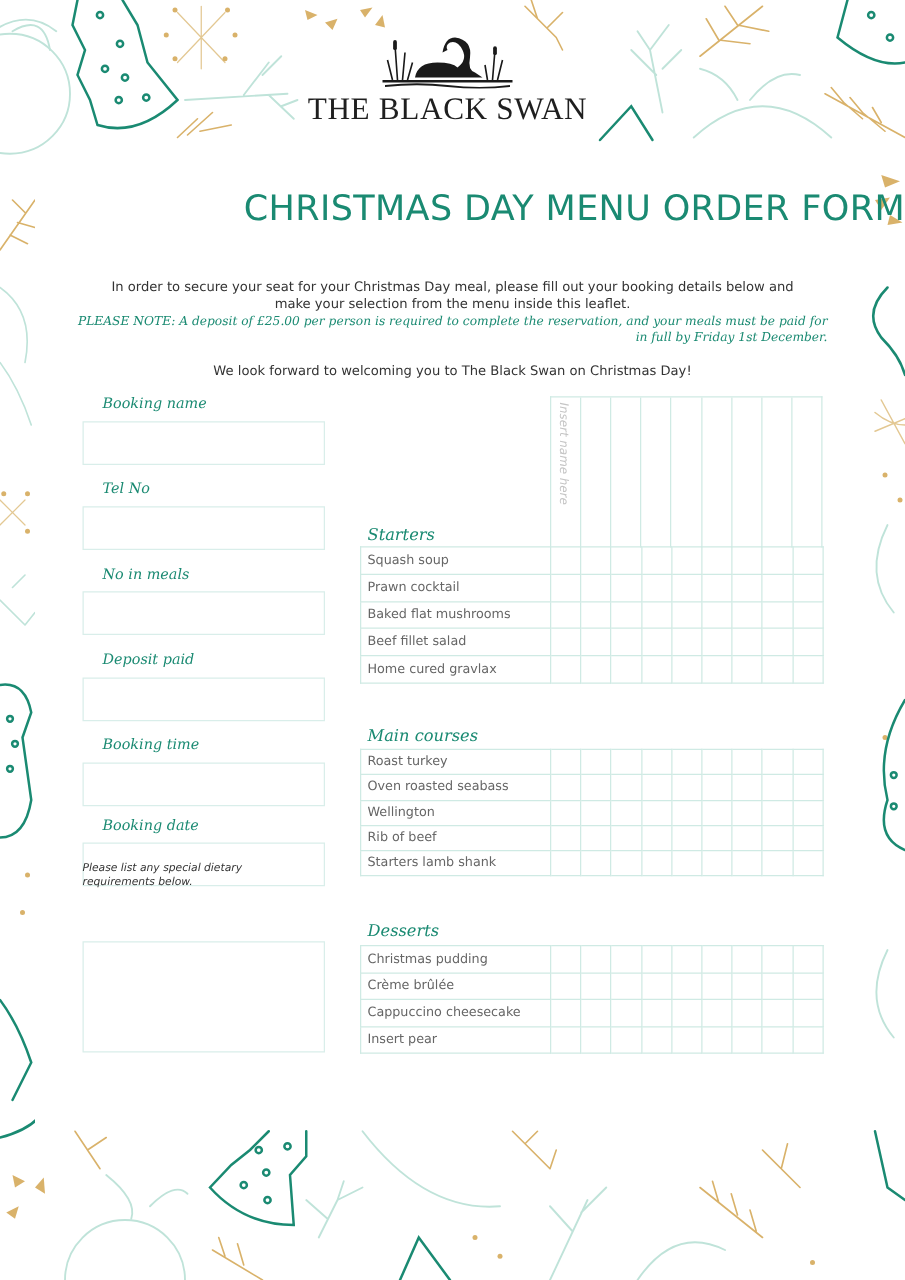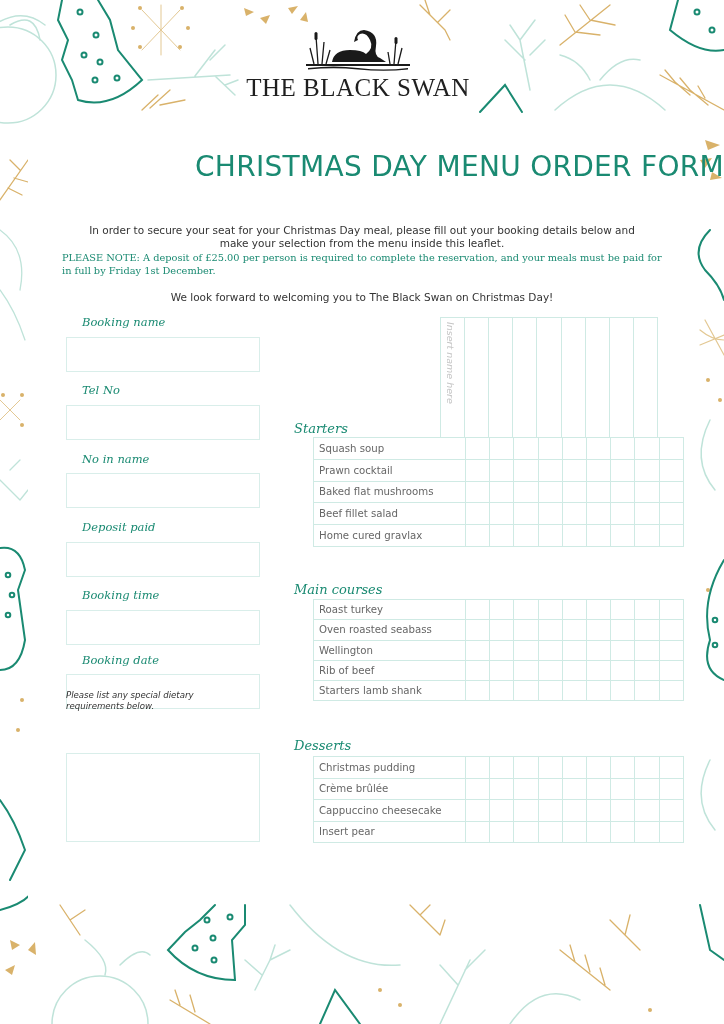--- a/index.html
+++ b/index.html
@@ -10,36 +10,36 @@
 
   .panel { position: absolute; left: 28px; top: 120px; width: 668px; height: 782px; background: #ffffff; }
 
   .brand { position: absolute; left: 0; top: 28px; width: 716px; text-align: center; }
   .brand svg { display: block; margin: 0 auto; }
   .brand-name { font-family: "Liberation Serif", serif; font-size: 25px; color: #1f1f1f; letter-spacing: 0.5px; margin-top: 2px; }
 
   .title { position: absolute; left: 0; top: 150px; width: 724px; text-align: right; font-family: "DejaVu Sans", sans-serif; font-size: 28px; color: #1a8a72; letter-spacing: 0.3px; }
 
   .intro { position: absolute; left: 62px; top: 224px; width: 600px; text-align: center; font-family: "DejaVu Sans", sans-serif; font-size: 10.5px; line-height: 13px; color: #333; }
-  .note { position: absolute; left: 62px; top: 251px; width: 600px; text-align: left; font-family: "DejaVu Serif", serif; font-size: 9.8px; line-height: 13px; color: #1a8a72; }
+  .note { position: absolute; left: 62px; top: 251px; width: 600px; text-align: right; font-family: "DejaVu Serif", serif; font-style: italic; font-size: 9.8px; line-height: 13px; color: #1a8a72; }
   .welcome { position: absolute; left: 62px; top: 291px; width: 600px; text-align: center; font-family: "DejaVu Sans", sans-serif; font-size: 10.5px; color: #333; }
 
   .field-label { position: absolute; left: 82px; font-family: "DejaVu Serif", serif; font-style: italic; font-size: 11.5px; color: #1a8a72; }
   .field-box { position: absolute; left: 66px; width: 194px; height: 35px; border: 1px solid #d9eeea; background: #fff; }
   .dietary-note { position: absolute; left: 66px; top: 690px; width: 200px; font-family: "DejaVu Sans", sans-serif; font-style: italic; font-size: 8.6px; line-height: 11px; color: #333; }
   .dietary-box { position: absolute; left: 66px; top: 753px; width: 194px; height: 89px; border: 1px solid #d9eeea; }
 
   .names-header { position: absolute; left: 440px; top: 317px; width: 218px; height: 121px; border: 1px solid #cfeae4; border-bottom: none; display: flex; }
   .name-col { flex: 1; border-right: 1px solid #cfeae4; position: relative; }
   .name-col:last-child { border-right: none; }
   .name-col .vtext { position: absolute; left: 4px; top: 4px; writing-mode: vertical-rl; font-family: "DejaVu Sans", sans-serif; font-style: italic; font-size: 9.5px; color: #c5c5c5; }
 
   .section-title { position: absolute; left: 294px; font-family: "DejaVu Serif", serif; font-style: italic; font-size: 13px; color: #1a8a72; }
 
-  table.menu { position: absolute; left: 288px; width: 370px; border-collapse: collapse; table-layout: fixed; margin-left: 25px; }
+  table.menu { position: absolute; left: 288px; width: 370px; border-collapse: collapse; table-layout: fixed; }
   table.menu td { border: 1px solid #cfeae4; padding: 0; }
   table.menu td.item { width: 152px; padding-left: 5px; font-family: "DejaVu Sans", sans-serif; font-size: 10.2px; color: #666; white-space: nowrap; overflow: hidden; }
   table.menu td.cell { width: 24.2px; }
 </style>
 </head>
 <body>
 
 <svg class="deco" viewBox="0 0 724 1024" xmlns="http://www.w3.org/2000/svg">
   <g fill="none" stroke-linecap="round">
 
@@ -211,21 +211,21 @@
   <div>in full by Friday 1st December.</div>
 </div>
 <div class="welcome">We look forward to welcoming you to The Black Swan on Christmas Day!</div>
 
 <div class="field-label" style="top:315px">Booking name</div>
 <div class="field-box" style="top:337px"></div>
 
 <div class="field-label" style="top:383px">Tel No</div>
 <div class="field-box" style="top:405px"></div>
 
-<div class="field-label" style="top:452px">No in name</div>
+<div class="field-label" style="top:452px">No in meals</div>
 <div class="field-box" style="top:473px"></div>
 
 <div class="field-label" style="top:520px">Deposit paid</div>
 <div class="field-box" style="top:542px"></div>
 
 <div class="field-label" style="top:588px">Booking time</div>
 <div class="field-box" style="top:610px"></div>
 
 <div class="field-label" style="top:653px">Booking date</div>
 <div class="field-box" style="top:674px"></div>

